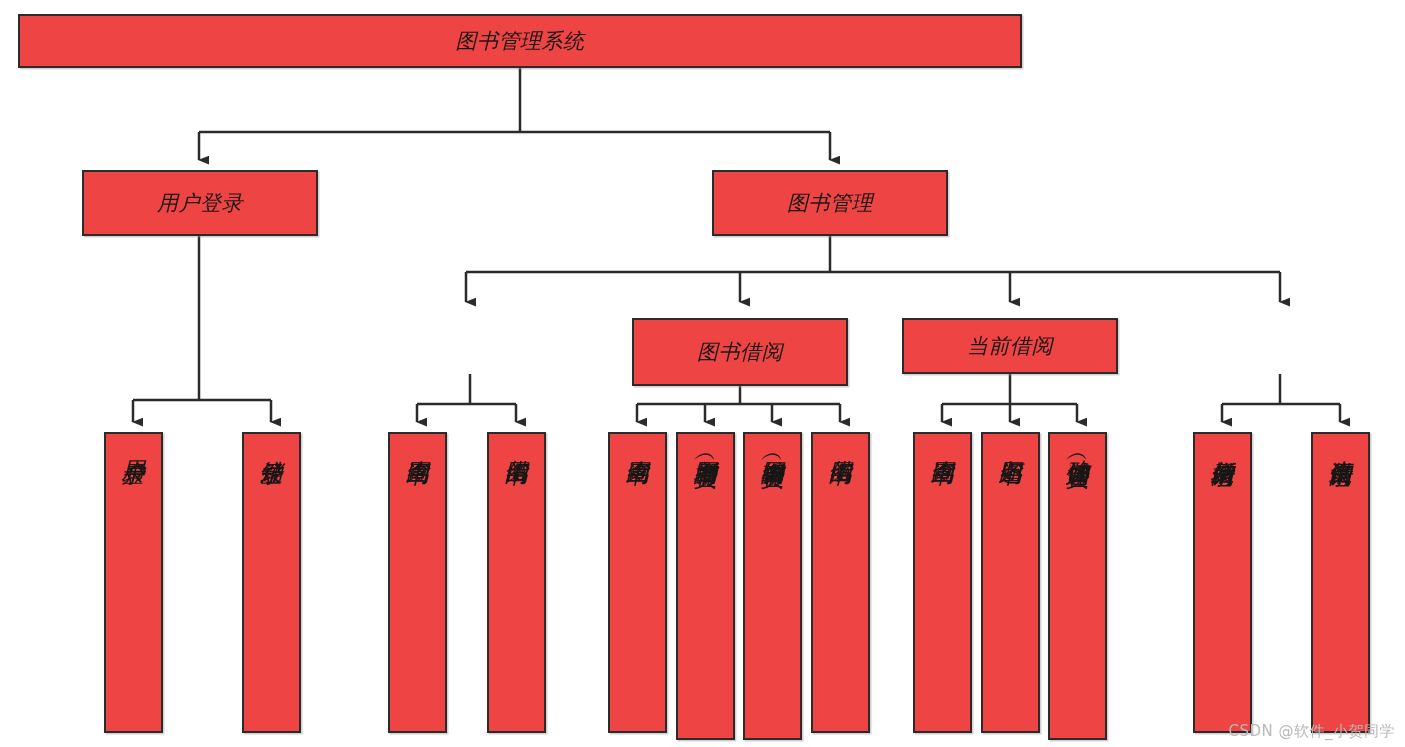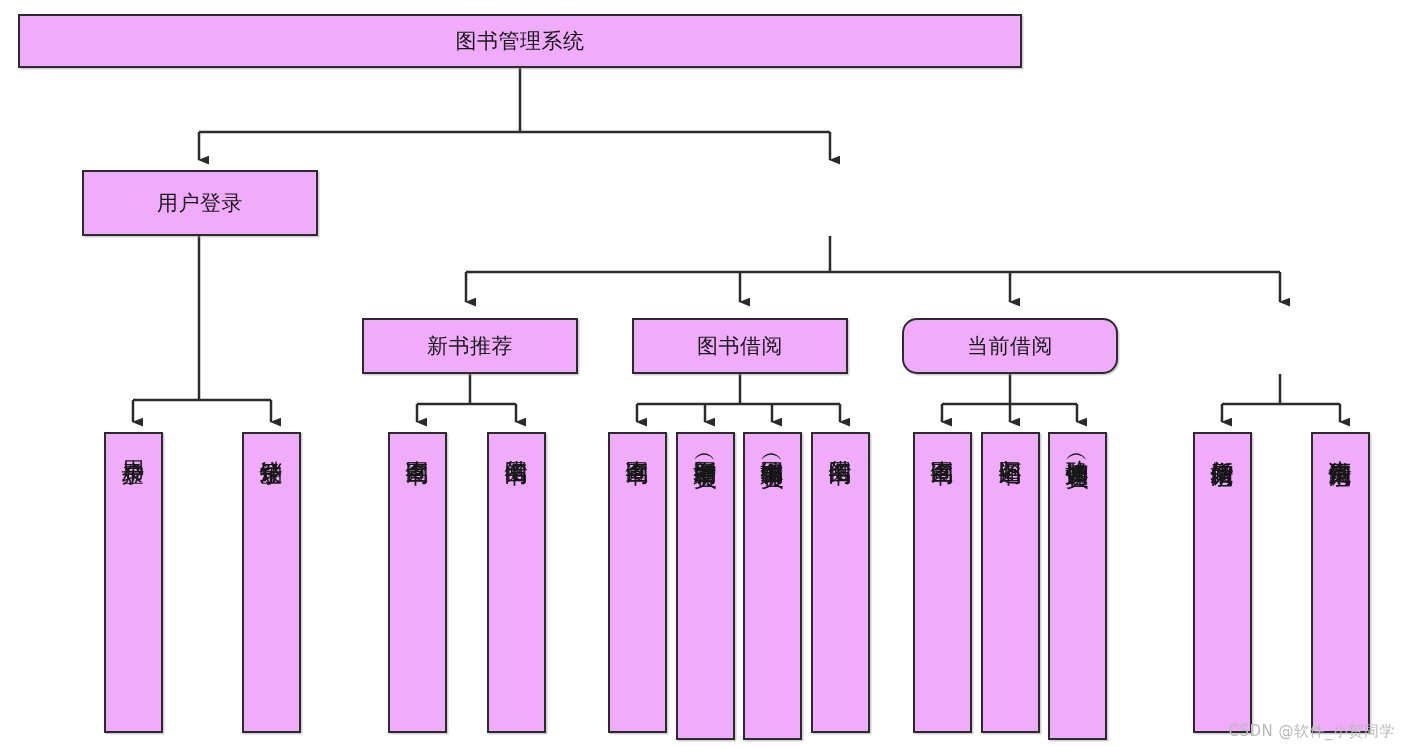--- a/index.html
+++ b/index.html
@@ -18,27 +18,28 @@
   svg#edges{
     position:absolute;
     left:0; top:0;
     width:1405px;
     height:747px;
     pointer-events:none;
   }
   .node{
     position:absolute;
     box-sizing:border-box;
-    background:#f0abfc;
+    background:#ef4444;
     border:2.5px solid #2b2b2b;
     display:flex;
     align-items:center;
     justify-content:center;
     z-index:2;
     box-shadow:1.5px 1.5px 0 rgba(150,150,150,0.45);
+    font-style:italic;
   }
   .node .lbl{
     font-size:21px;
     line-height:1.18;
     letter-spacing:0.5px;
     color:#171717;
     white-space:nowrap;
     text-align:center;
   }
   
@@ -123,28 +124,28 @@
     </g>
   </svg>
 
   <div class="node" style="left:18px; top:14px; width:1004px; height:54px;">
     <span class="lbl">图书管理系统</span>
   </div>
 
   <div class="node" style="left:82px; top:170px; width:236px; height:66px;">
     <span class="lbl">用户登录</span>
   </div>
+  <div class="node" style="left:712px; top:170px; width:236px; height:66px;">
+    <span class="lbl">图书管理</span>
+  </div>
 
-  <div class="node" style="left:362px; top:318px; width:216px; height:56px;">
-    <span class="lbl">新书推荐</span>
-  </div>
-  <div class="node" style="left:632px; top:318px; width:216px; height:56px;">
+  <div class="node" style="left:632px; top:318px; width:216px; height:68px;">
     <span class="lbl">图书借阅</span>
   </div>
-  <div class="node" style="left:902px; top:318px; width:216px; height:56px;border-radius:15px;">
+  <div class="node" style="left:902px; top:318px; width:216px; height:56px;">
     <span class="lbl">当前借阅</span>
   </div>
 
   <div class="node vert" style="left:104px; top:432px; width:59px; height:301px;">
     <span class="lbl">用户登录</span>
   </div>
   <div class="node vert" style="left:242px; top:432px; width:59px; height:301px;">
     <span class="lbl">注销登录</span>
   </div>
 

